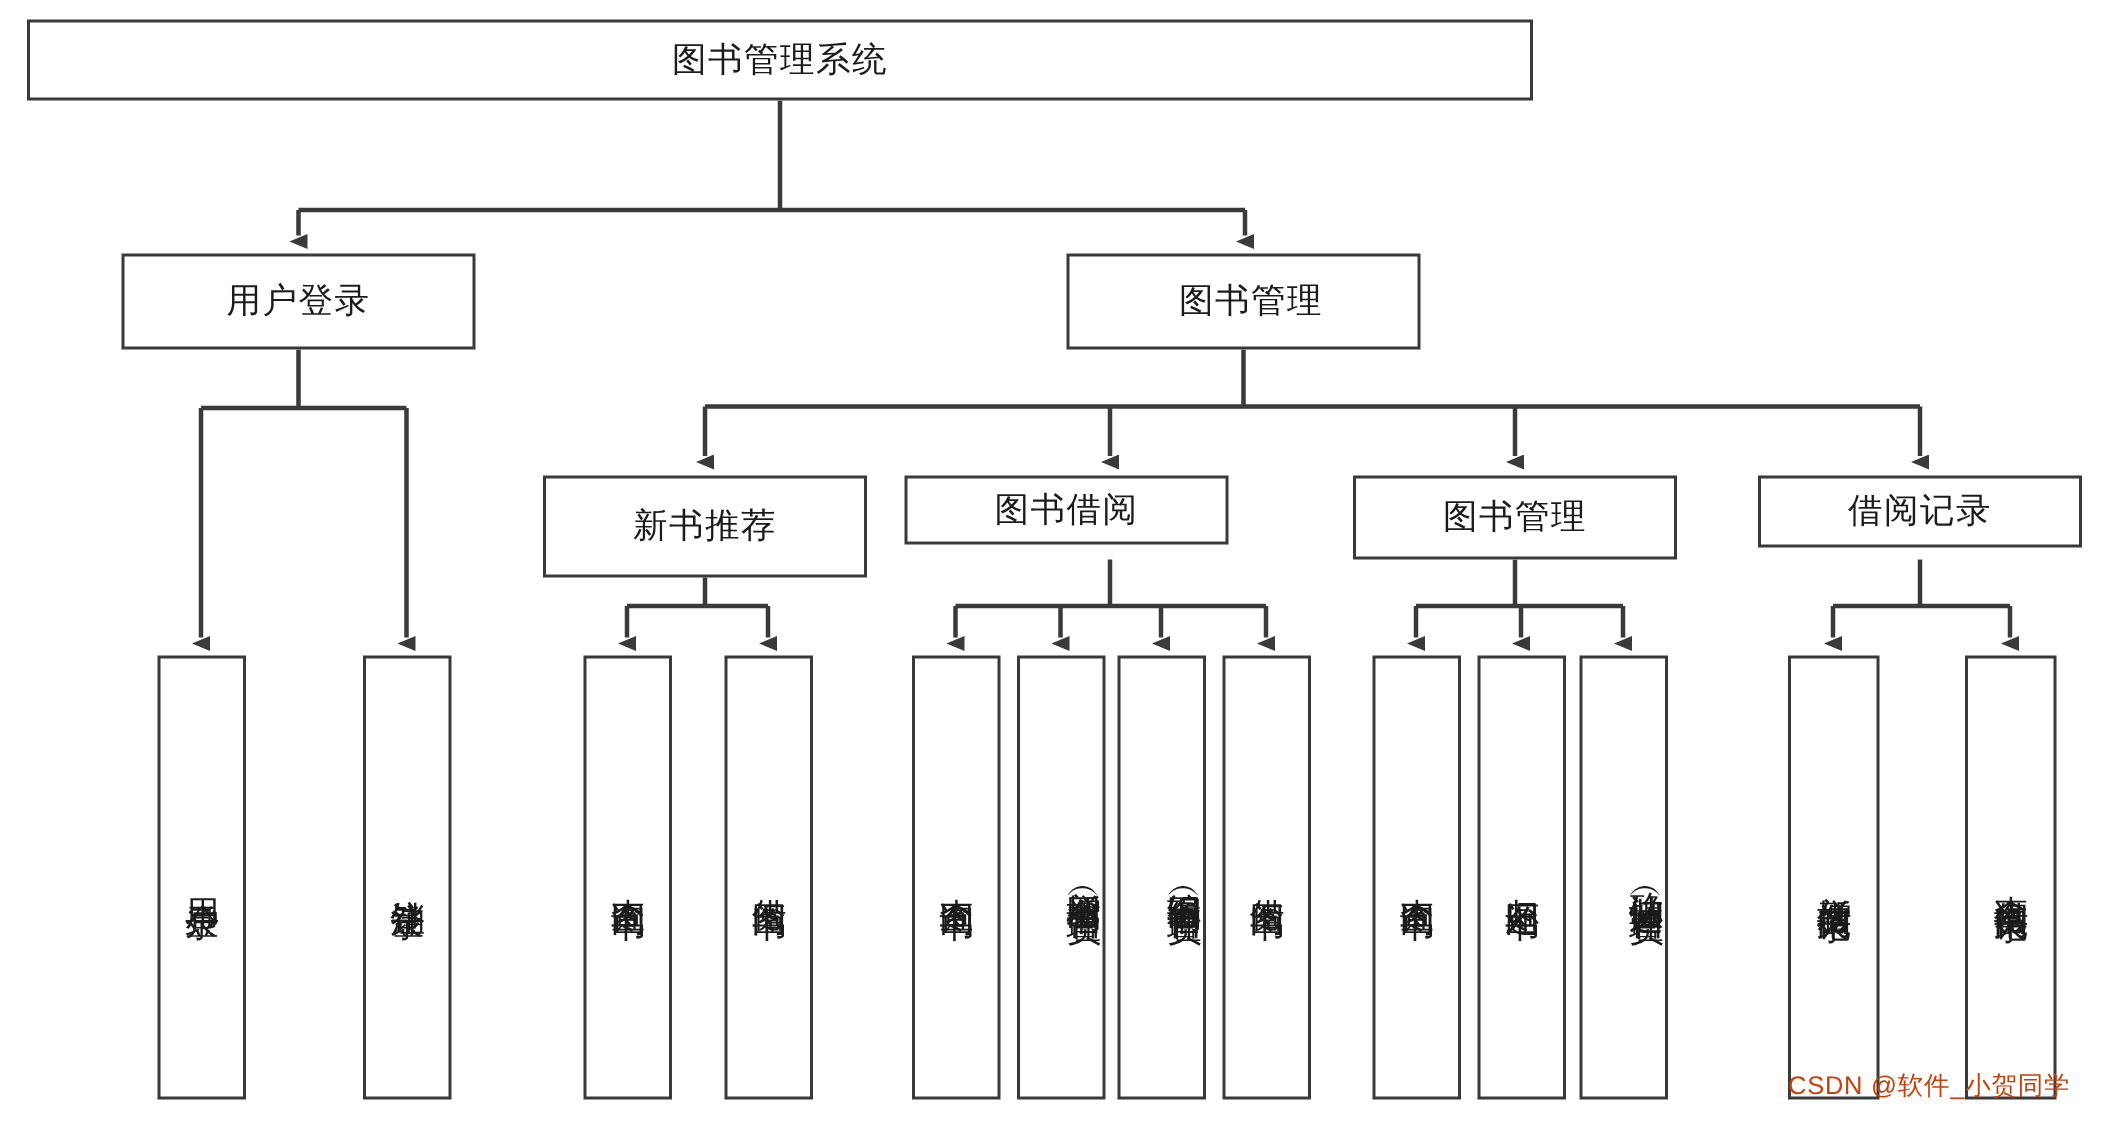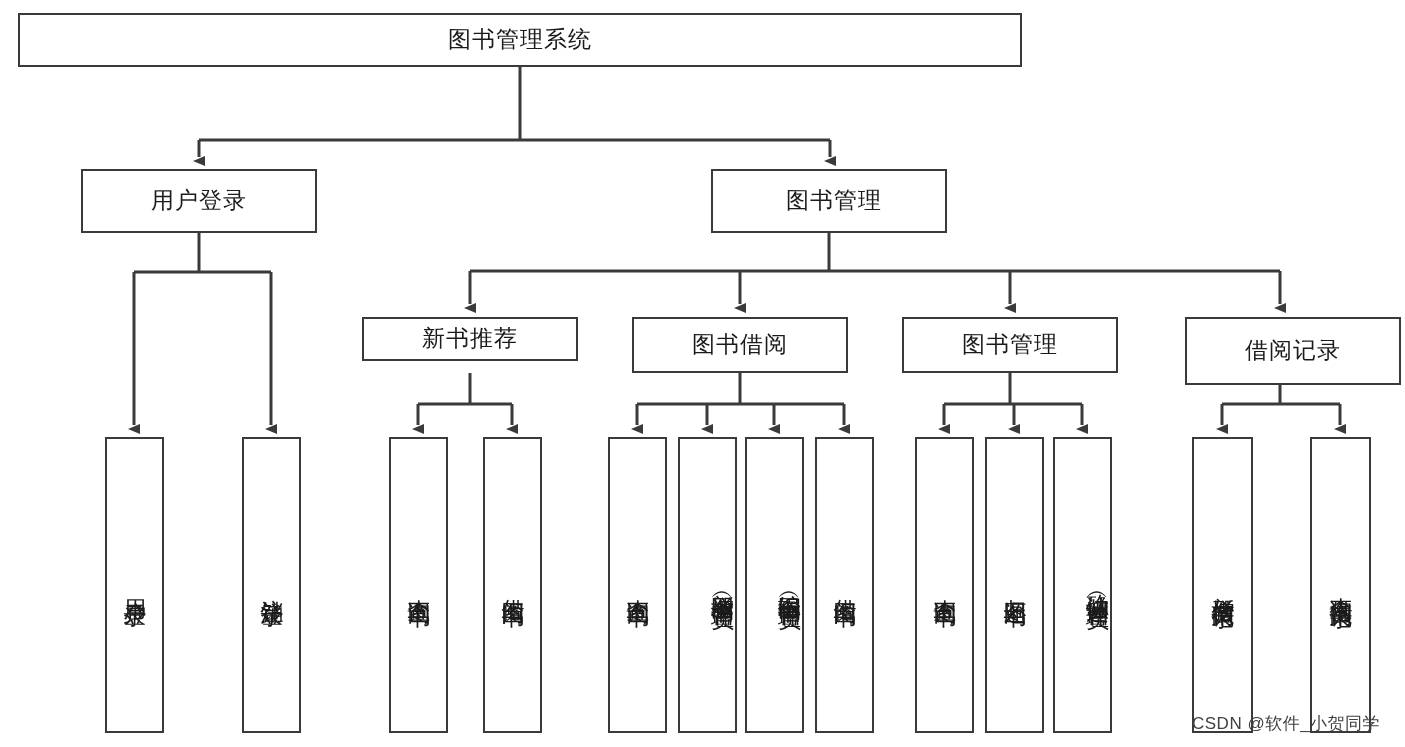--- a/index.html
+++ b/index.html
@@ -57,21 +57,21 @@
   .node .lbl {
     display: block;
     line-height: 1.12;
     white-space: nowrap;
   }
   .watermark {
     position: absolute;
     left: 1192px;
     top: 712px;
     font-size: 17px;
-    color: #404040;
+    color: #c2410c;
     white-space: nowrap;
     letter-spacing: 0.5px;
   }
 </style>
 </head>
 <body>
 
 <div id="diagram-root">
 
   <svg class="edges" viewBox="0 0 1405 747" xmlns="http://www.w3.org/2000/svg">
@@ -128,30 +128,30 @@
     <span class="lbl">图书管理系统</span>
   </div>
 
   <div class="node horiz" style="left:81px; top:169px; width:236px; height:64px;">
     <span class="lbl">用户登录</span>
   </div>
   <div class="node horiz" style="left:711px; top:169px; width:236px; height:64px;padding-left:10px;">
     <span class="lbl">图书管理</span>
   </div>
 
-  <div class="node horiz" style="left:362px; top:317px; width:216px; height:44px;">
+  <div class="node horiz" style="left:362px; top:317px; width:216px; height:68px;">
     <span class="lbl">新书推荐</span>
   </div>
-  <div class="node horiz" style="left:632px; top:317px; width:216px; height:56px;">
+  <div class="node horiz" style="left:603px; top:317px; width:216px; height:46px;">
     <span class="lbl">图书借阅</span>
   </div>
   <div class="node horiz" style="left:902px; top:317px; width:216px; height:56px;">
     <span class="lbl">图书管理</span>
   </div>
-  <div class="node horiz" style="left:1172px; top:317px; width:216px; height:68px;margin-left:13px;">
+  <div class="node horiz" style="left:1172px; top:317px; width:216px; height:48px;">
     <span class="lbl">借阅记录</span>
   </div>
 
   <div class="node vert centered" style="left:105px; top:437px; width:59px; height:296px;">
     <span class="lbl">用户登录</span>
   </div>
   <div class="node vert centered" style="left:242px; top:437px; width:59px; height:296px;">
     <span class="lbl">注销登录</span>
   </div>
 

